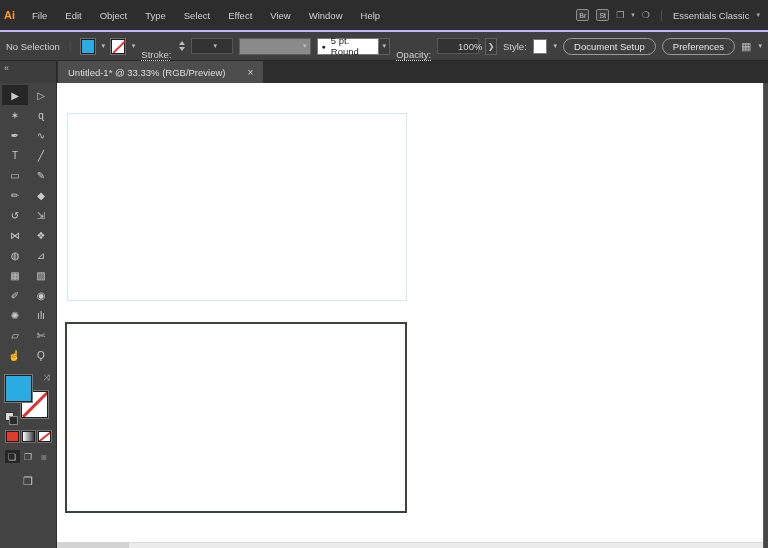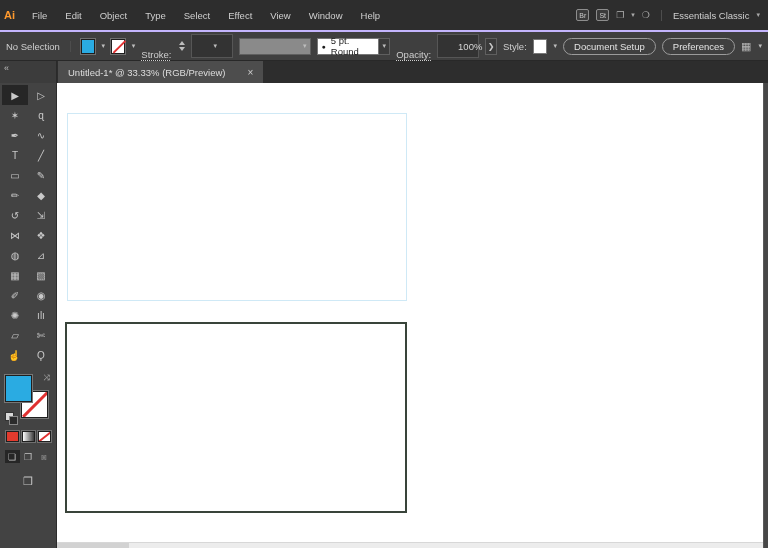--- a/index.html
+++ b/index.html
@@ -24,21 +24,21 @@
   .controlbar { height:31px; background:#3f3f3f; border-top:2px solid #c4b5fd; border-bottom:1px solid #282828; display:flex; align-items:center; color:#cfcfcf; font-size:9.5px; padding:0 6px; gap:6px; flex-shrink:0; }
   .ctl-label { white-space:nowrap; }
   .ctl-underline { text-decoration:underline; text-decoration-style:dotted; text-underline-offset:2px;margin-top:16px; }
   .swatch { width:15px; height:15px; border:1px solid #1e1e1e; outline:1px solid #6f6f6f; position:relative; background:#fff; }
   .swatch.none::after { content:""; position:absolute; left:-1px; top:50%; width:141%; height:2px; background:#e03030; transform:rotate(-45deg); transform-origin:center; }
   .ddchev { font-size:7px; color:#bdbdbd; margin-left:1px; }
   .stepper { display:flex; flex-direction:column; justify-content:center; gap:2px; margin-left:2px; }
   .stepper i { width:0; height:0; border-left:3px solid transparent; border-right:3px solid transparent; display:block; }
   .stepper .up { border-bottom:4px solid #bdbdbd; }
   .stepper .dn { border-top:4px solid #bdbdbd; }
-  .field { background:#333333; border:1px solid #565656; height:24px; display:flex; align-items:center; padding:0 20px; color:#d6d6d6; }
+  .field { background:#333333; border:1px solid #565656; height:16px; display:flex; align-items:center; padding:0 20px; color:#d6d6d6; }
   .field.dark { width:42px; justify-content:space-between; }
   .brush-preview { width:78px; height:17px; background:#8a8a8a; border:1px solid #5f5f5f; display:flex; align-items:center; justify-content:flex-end; padding-right:3px; }
   .combo-white { background:#ffffff; color:#1c1c1c; border:1px solid #777; height:17px; display:flex; align-items:center; gap:5px; padding:0 4px; font-size:9.5px; }
   .combo-chev { width:13px; height:17px; background:#3a3a3a; border:1px solid #5f5f5f; border-left:none; display:flex; align-items:center; justify-content:center; }
   .sq-btn { width:13px; height:17px; background:#3a3a3a; border:1px solid #5f5f5f; color:#c9c9c9; display:flex; align-items:center; justify-content:center; font-size:8px; }
   .rounded-btn { border:1px solid #9b9b9b; border-radius:9px; height:17px; padding:0 10px; display:flex; align-items:center; color:#e3e3e3; font-size:9.5px; background:transparent; white-space:nowrap; }
   .style-swatch { width:15px; height:15px; background:#fff; border:1px solid #777; }
 
   
   .tabbar { height:22px; background:#2d2d2d; display:flex; align-items:stretch; flex-shrink:0; }

